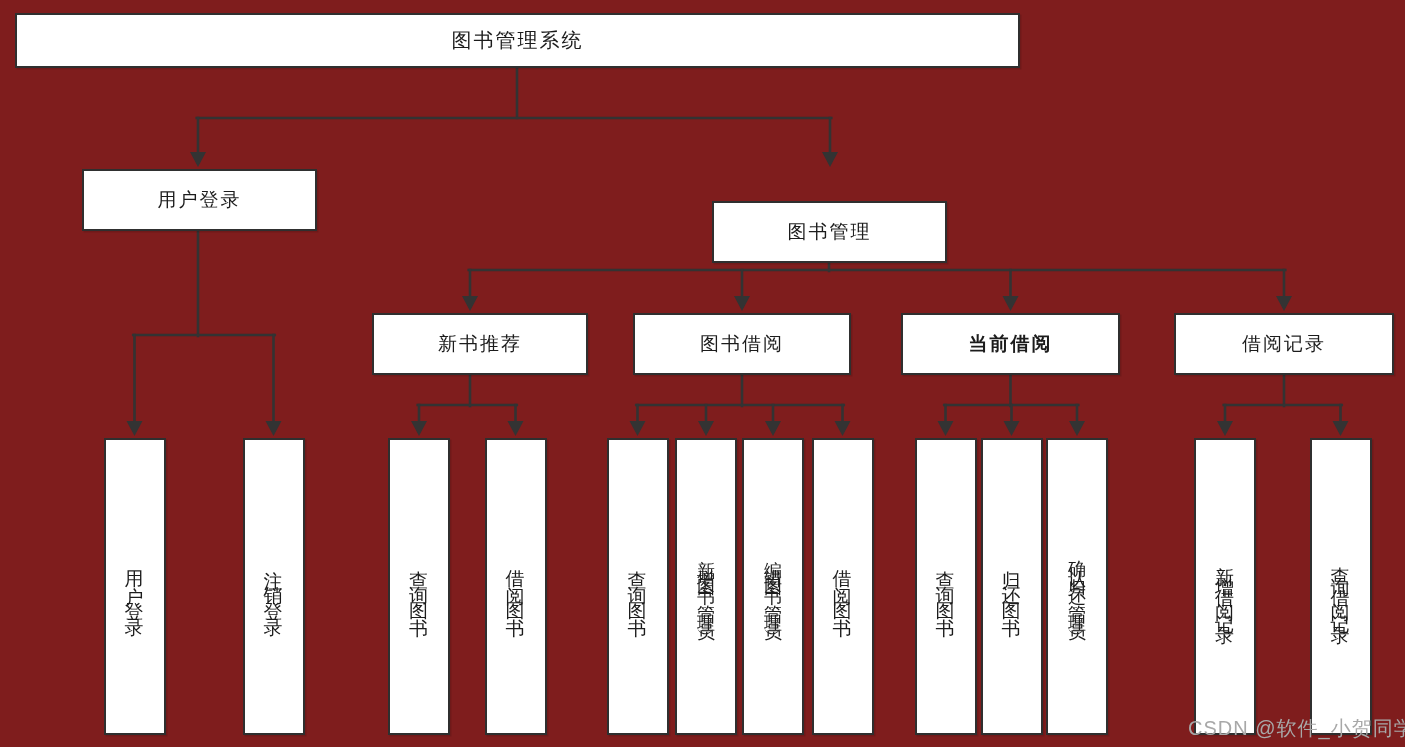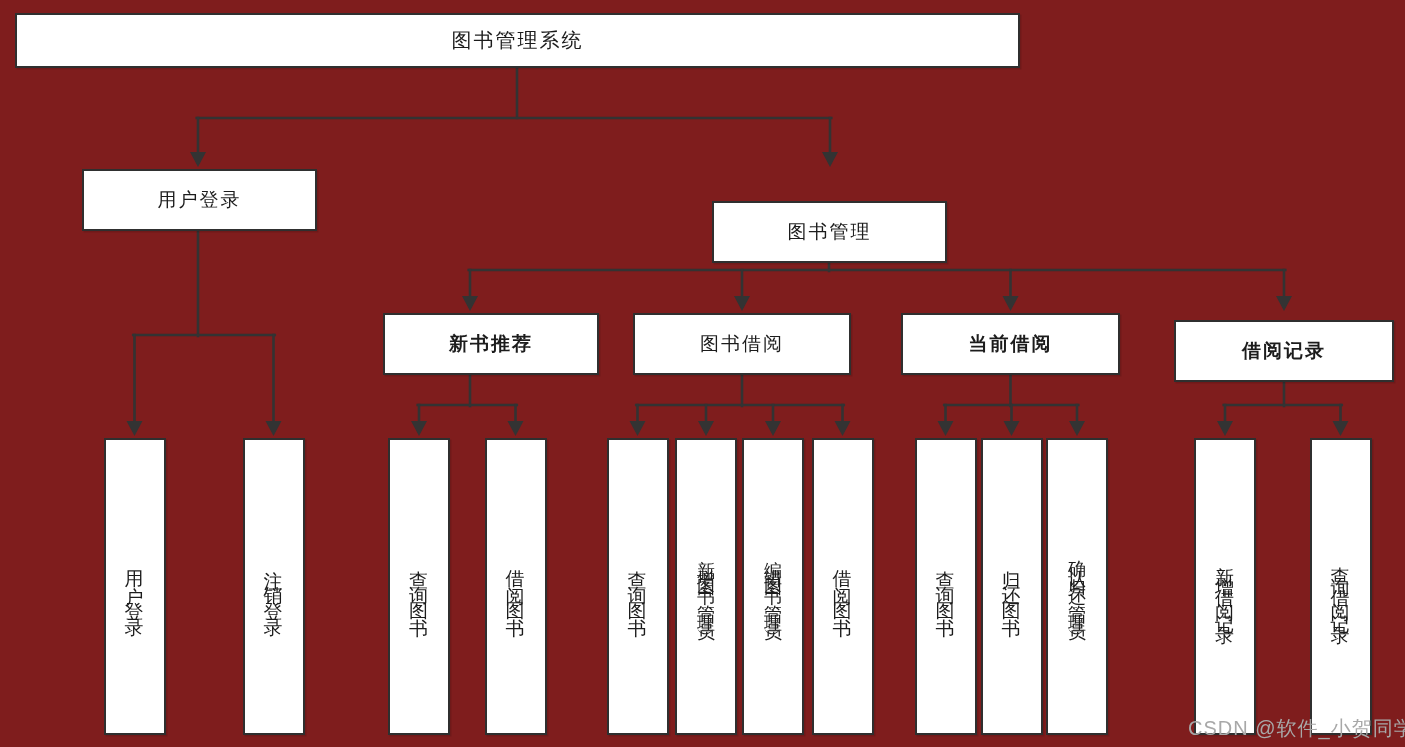--- a/index.html
+++ b/index.html
@@ -24,24 +24,24 @@
     display: flex;
     align-items: center;
     justify-content: center;
     color: #1c1c1c;
     box-shadow: 1.5px 1.5px 0 rgba(0,0,0,0.12);
   }
   .node.root   { left: 15px;  top: 13px;  width: 1005px; height: 55px; font-size: 20px; letter-spacing: 2px; }
   .node.mid    { height: 62px; font-size: 19px; letter-spacing: 2px; }
   .b-user     { left: 82px;  top: 169px; width: 235px; }
   .b-mgmt     { left: 712px; top: 169px; width: 235px; margin-top: 32px; }
-  .s-newbook  { left: 383px;  top: 313px; width: 216px; font-weight: bold; }
+  .s-newbook  { left: 372px;  top: 313px; width: 216px; }
   .s-borrow   { left: 633px;  top: 313px; width: 218px; }
   .s-current  { left: 901px;  top: 313px; width: 219px; font-weight: bold; }
-  .s-records  { left: 1174px; top: 320px; width: 220px; font-weight: bold; }
+  .s-records  { left: 1174px; top: 313px; width: 220px; }
   .node.leaf {
     top: 438px;
     width: 62px;
     height: 297px;
     font-size: 19px;
   }
   .leaf-label {
     writing-mode: vertical-rl;
     text-orientation: mixed;
     white-space: nowrap;

